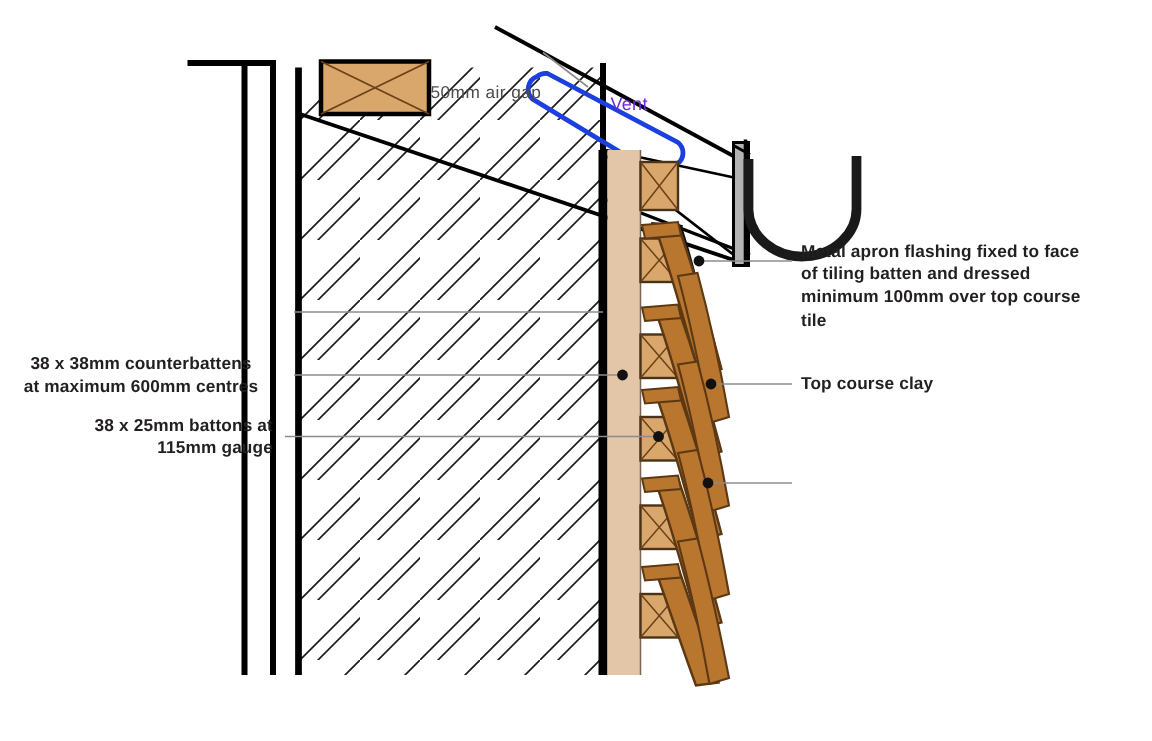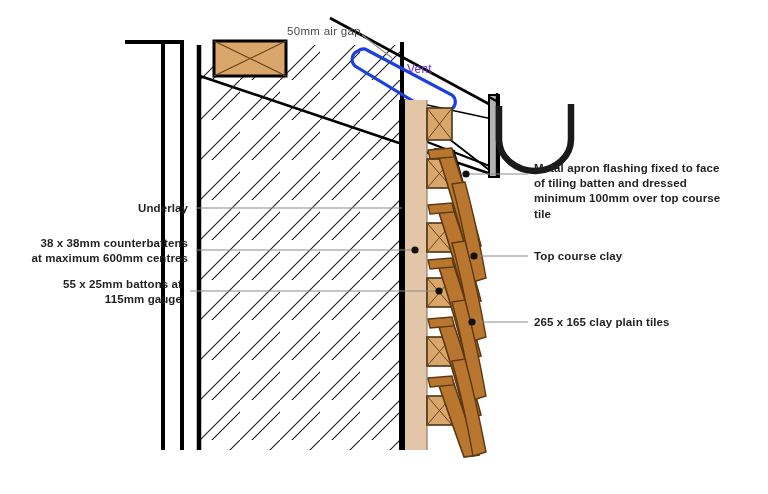--- a/index.html
+++ b/index.html
@@ -33,20 +33,21 @@
     line-height: 1.32;
     white-space: pre-line;
     letter-spacing: 0.1px;
   }
   .lbl.right { text-align: right; }
   .lbl.left  { text-align: left; }
   .lbl.thin {
     font-weight: normal;
     color: #4a4a4a;
     letter-spacing: 0.3px;
+    margin-top: 31px;
   }
   .lbl.vent {
     font-weight: normal;
     color: #6d28d9;
     font-size: 12px;
     letter-spacing: 0.2px;
   }
 </style>
 </head>
 <body>
@@ -202,30 +203,28 @@
 
       <line x1="472" y1="322" x2="528" y2="322" stroke="#8c8c8c" stroke-width="1.1"></line>
       <circle cx="472" cy="322" r="3.6" fill="#111"></circle>
     </g>
   </svg>
 
   <div class="lbl thin left" style="left:287px; top:24px;">50mm air gap</div>
 
   <div class="lbl vent left" style="left:407px; top:62px;">Vent</div>
 
-  <div class="lbl right" style="left:0; top:201px; width:188px;">Underlay</div>
-
-  <div class="lbl right" style="left:0; top:236px; width:188px;">38 x 38mm counterbattens
+
+  <div class="lbl right" style="left:0; top:236px; width:188px;text-align:center;">38 x 38mm counterbattens
 at maximum 600mm centres</div>
 
-  <div class="lbl right" style="left:0; top:277px; width:182px;">55 x 25mm battons at
+  <div class="lbl right" style="left:0; top:277px; width:182px;">38 x 25mm battons at
 115mm gauge</div>
 
   <div class="lbl left" style="left:534px; top:161px; width:230px;">Metal apron flashing fixed to face
 of tiling batten and dressed
 minimum 100mm over top course
 tile</div>
 
   <div class="lbl left" style="left:534px; top:249px; width:230px;">Top course clay</div>
 
-  <div class="lbl left" style="left:534px; top:315px; width:230px;">265 x 165 clay plain tiles</div>
 
 </div>
 
 </body></html>

